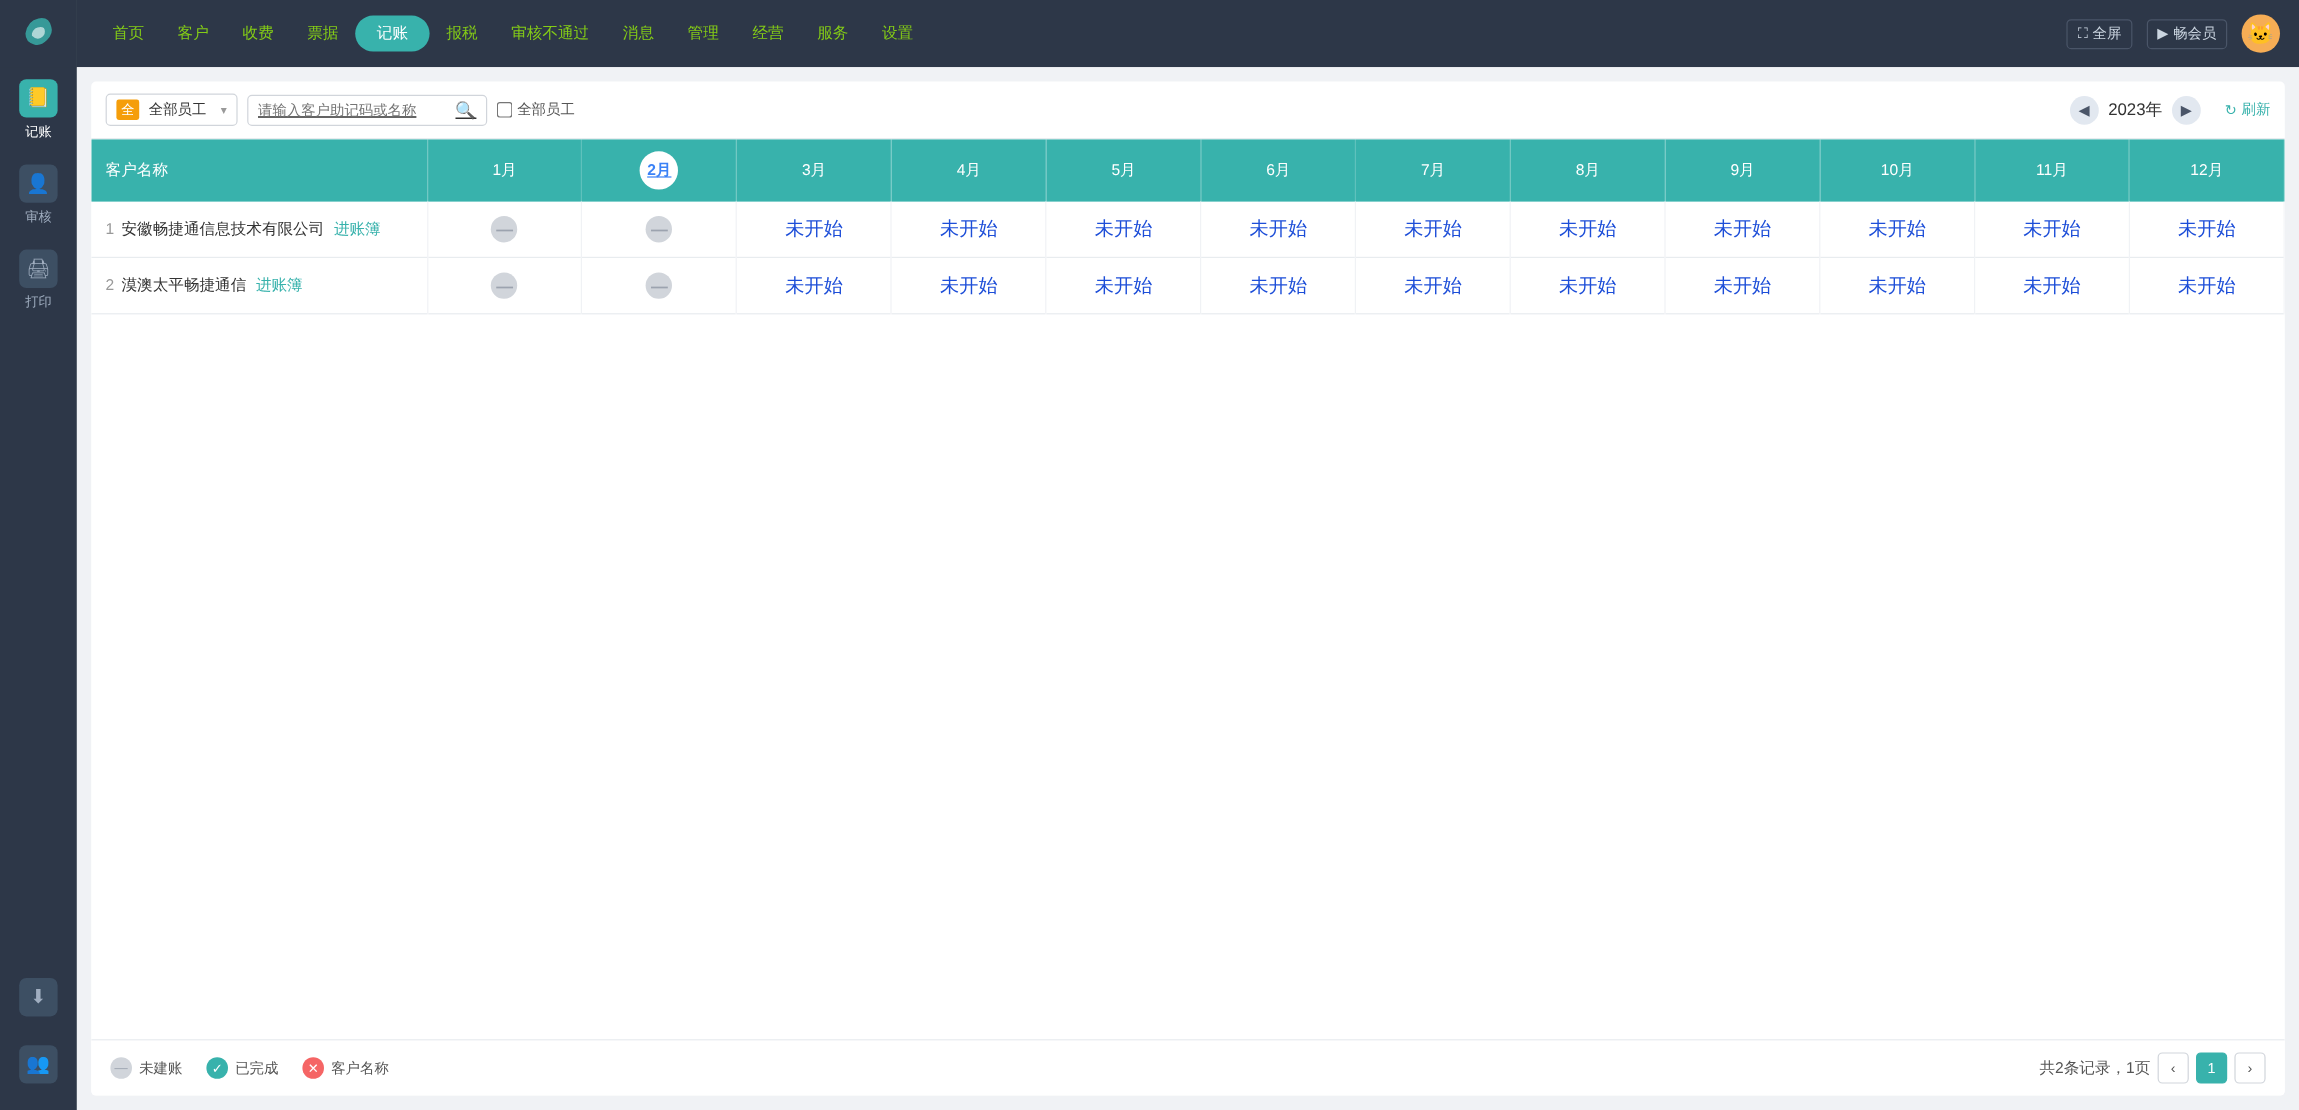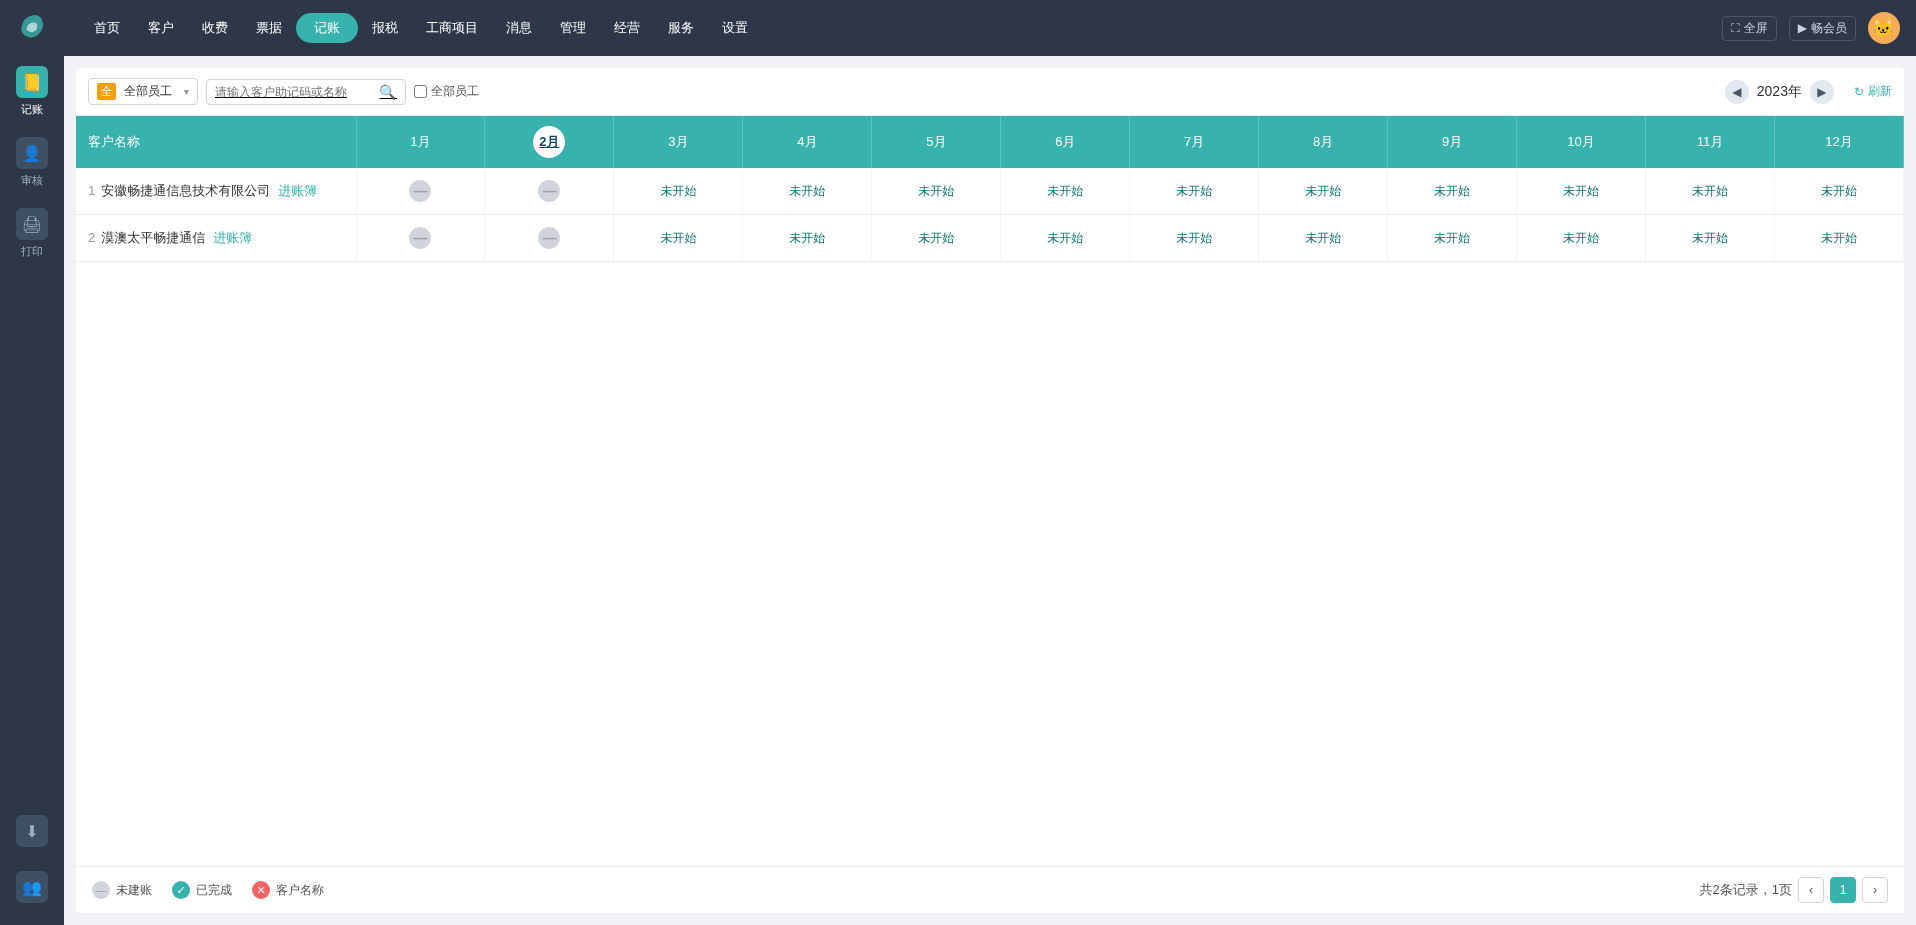--- a/index.html
+++ b/index.html
@@ -72,21 +72,21 @@
       flex-shrink: 0;
     }
     .topnav-items {
       display: flex;
       align-items: center;
       gap: 0;
       flex: 1;
     }
     .nav-item {
       padding: 8px 14px;
-      color: #ffffff;
+      color: #84cc16;
       cursor: pointer;
       font-size: 13px;
       border-radius: 4px;
     }
     .nav-item.active {
       background: #38b2ac;
       color: #fff;
       border-radius: 20px;
       padding: 6px 18px;
     }
@@ -205,21 +205,21 @@
       width: 280px;
       margin-top: 21px;
     }
     .month-header-current {
       display: inline-flex;
       align-items: center;
       justify-content: center;
       width: 32px; height: 32px;
       background: #fff;
       border-radius: 50%;
-      color: #0c4a6e;
+      color: #3b82f6;
       font-weight: bold;
       text-decoration: underline;
     }
     tbody tr {
       border-bottom: 1px solid #e8ecef;
     }
     tbody td {
       padding: 12px 8px;
       text-align: center;
       font-size: 13px;
@@ -230,21 +230,21 @@
       text-align: left;
       padding-left: 12px;
     }
     .client-name { color: #333; text-align: right; }
     .enter-link { color: #38b2ac; cursor: pointer; font-size: 13px; margin-left: 8px; margin-top: 20px; }
     .status-icon {
       display: inline-flex; align-items: center; justify-content: center;
       width: 22px; height: 22px; border-radius: 50%;
       background: #d1d5db; color: #9ca3af; font-size: 14px; font-weight: bold;
     }
-    .not-started { color: #0f766e; font-size: 12px; }
+    .not-started { color: #1d4ed8; font-size: 16px; }
 
     
     .footer {
       padding: 10px 16px;
       display: flex;
       align-items: center;
       justify-content: space-between;
       border-top: 1px solid #e8ecef;
       background: #fff;
     }
@@ -309,21 +309,21 @@
 <div class="main">
 
   <div class="topnav">
     <div class="topnav-items">
       <div class="nav-item">首页</div>
       <div class="nav-item">客户</div>
       <div class="nav-item">收费</div>
       <div class="nav-item">票据</div>
       <div class="nav-item active">记账</div>
       <div class="nav-item">报税</div>
-      <div class="nav-item">工商项目</div>
+      <div class="nav-item">审核不通过</div>
       <div class="nav-item">消息</div>
       <div class="nav-item">管理</div>
       <div class="nav-item">经营</div>
       <div class="nav-item">服务</div>
       <div class="nav-item">设置</div>
     </div>
     <div class="topnav-right">
       <div class="fullscreen-btn">
         <span>⛶</span>
         <span>全屏</span>

